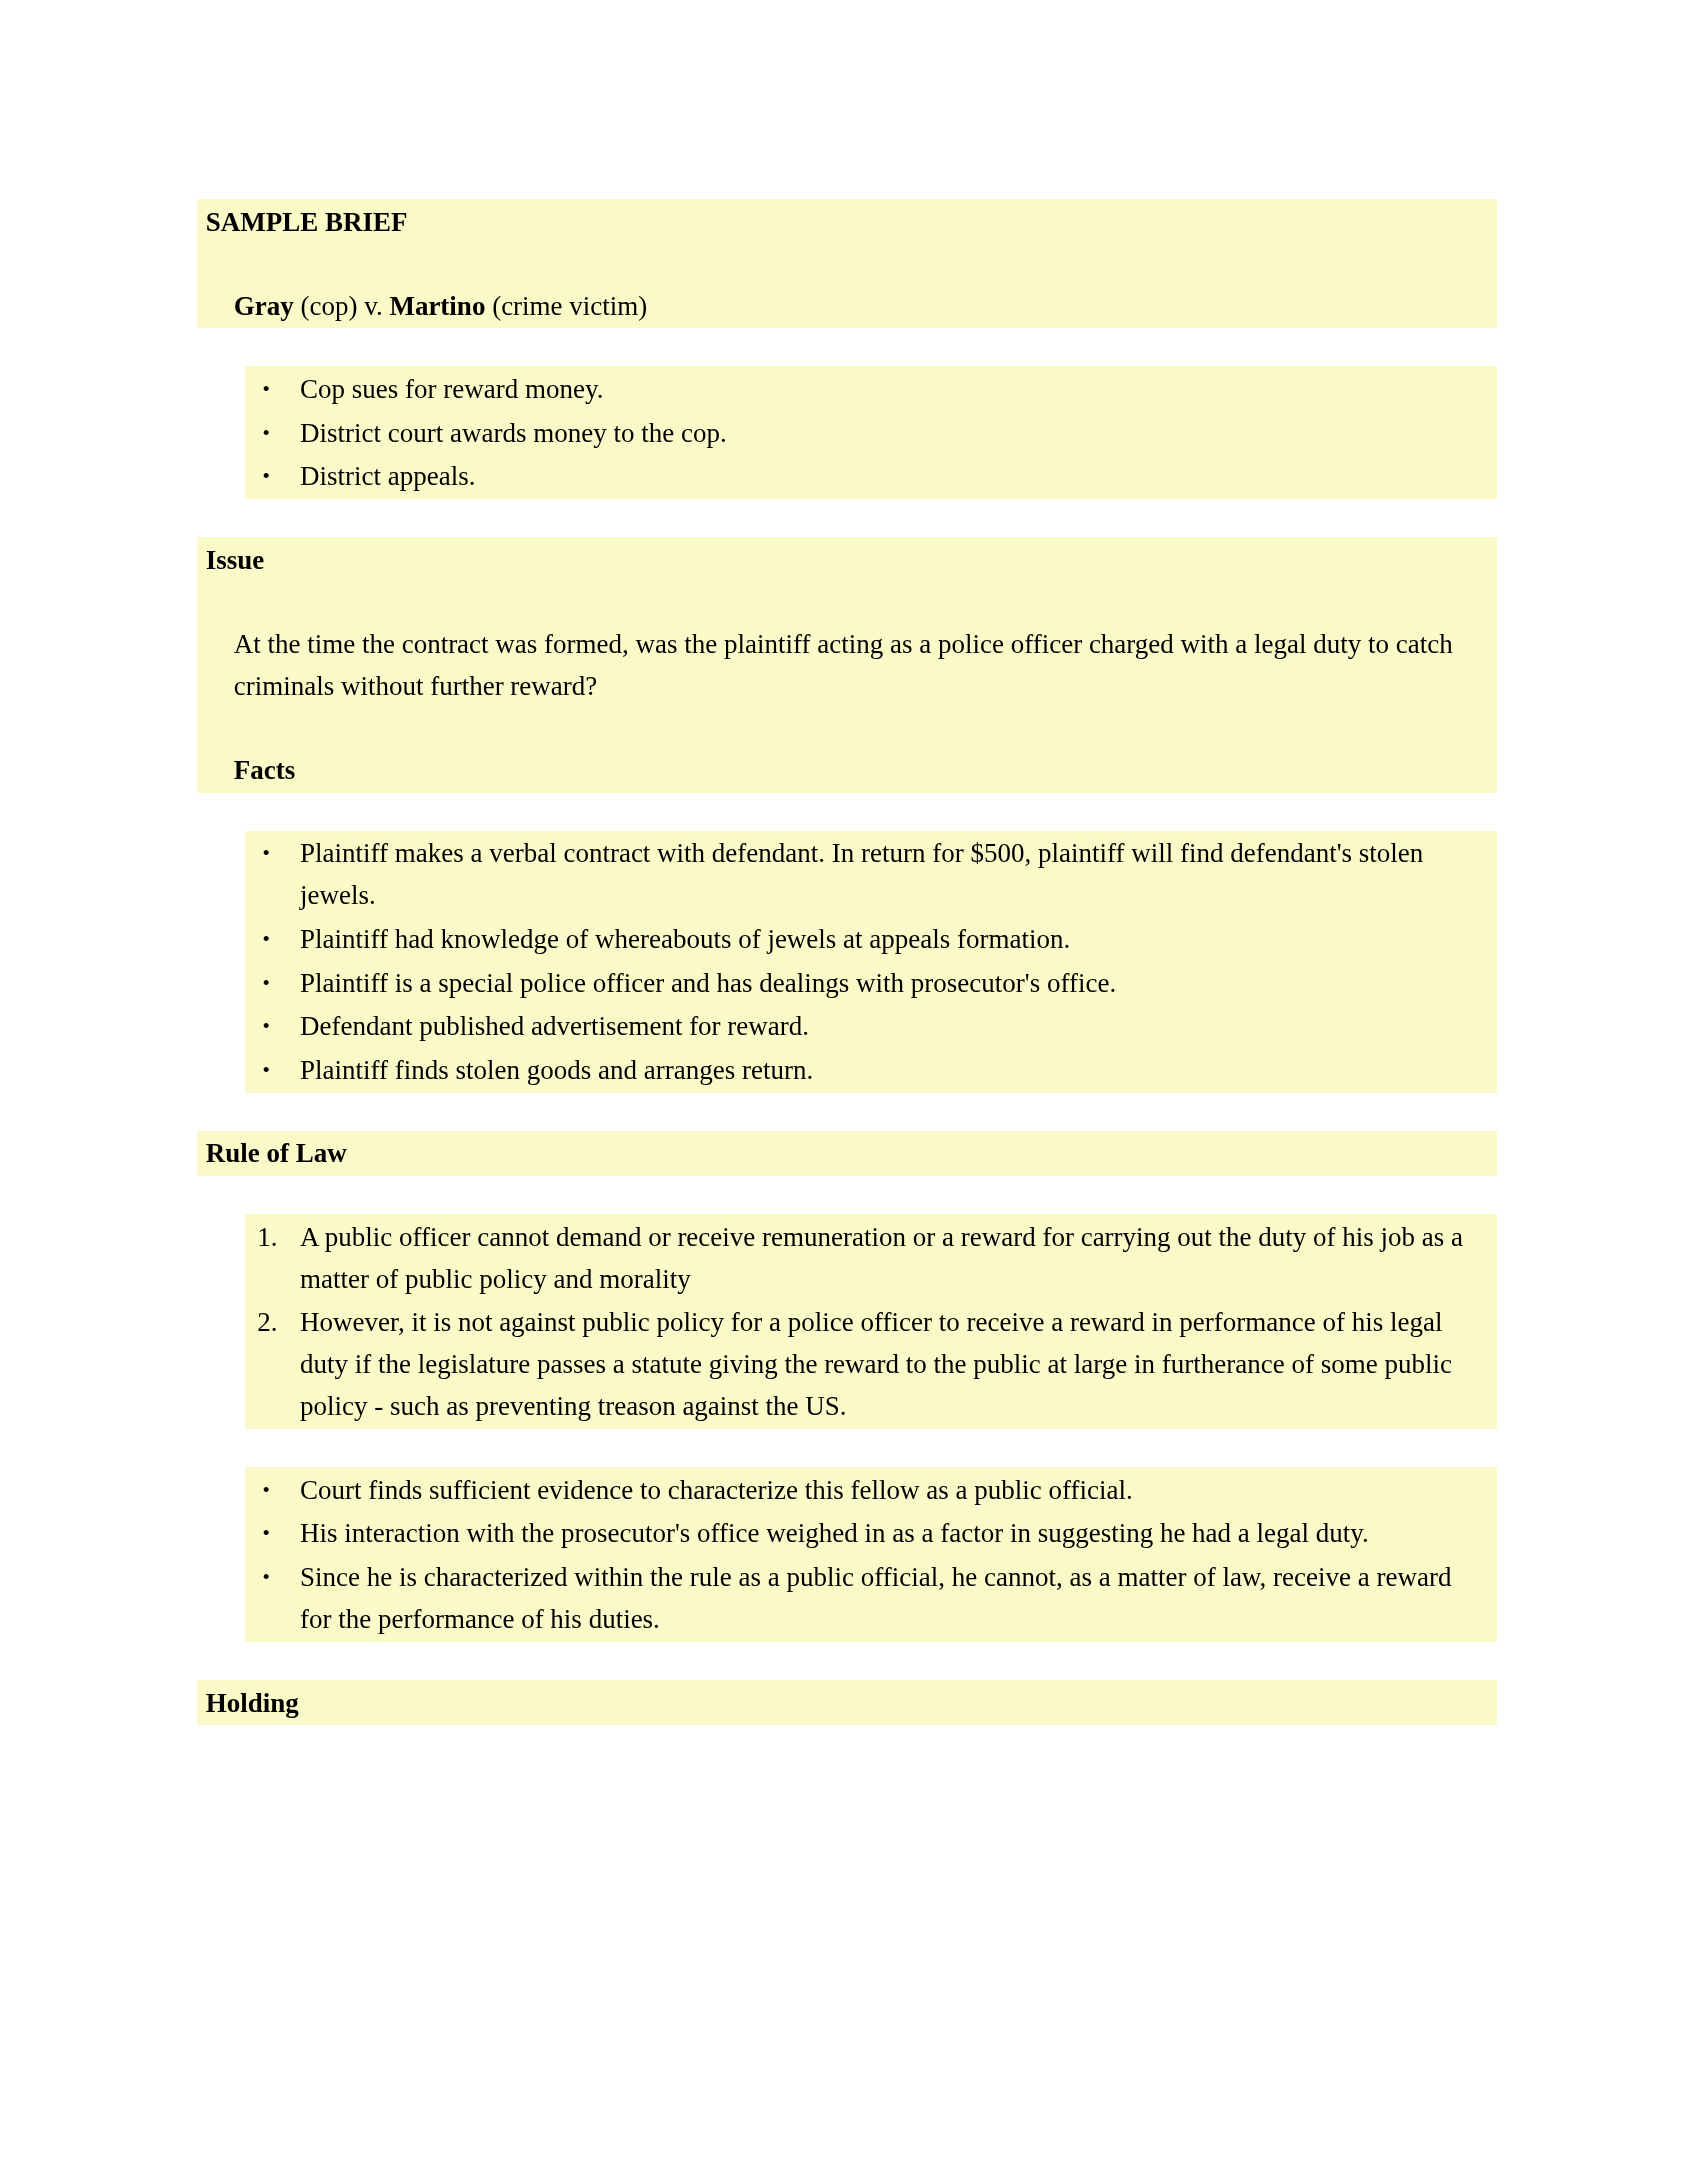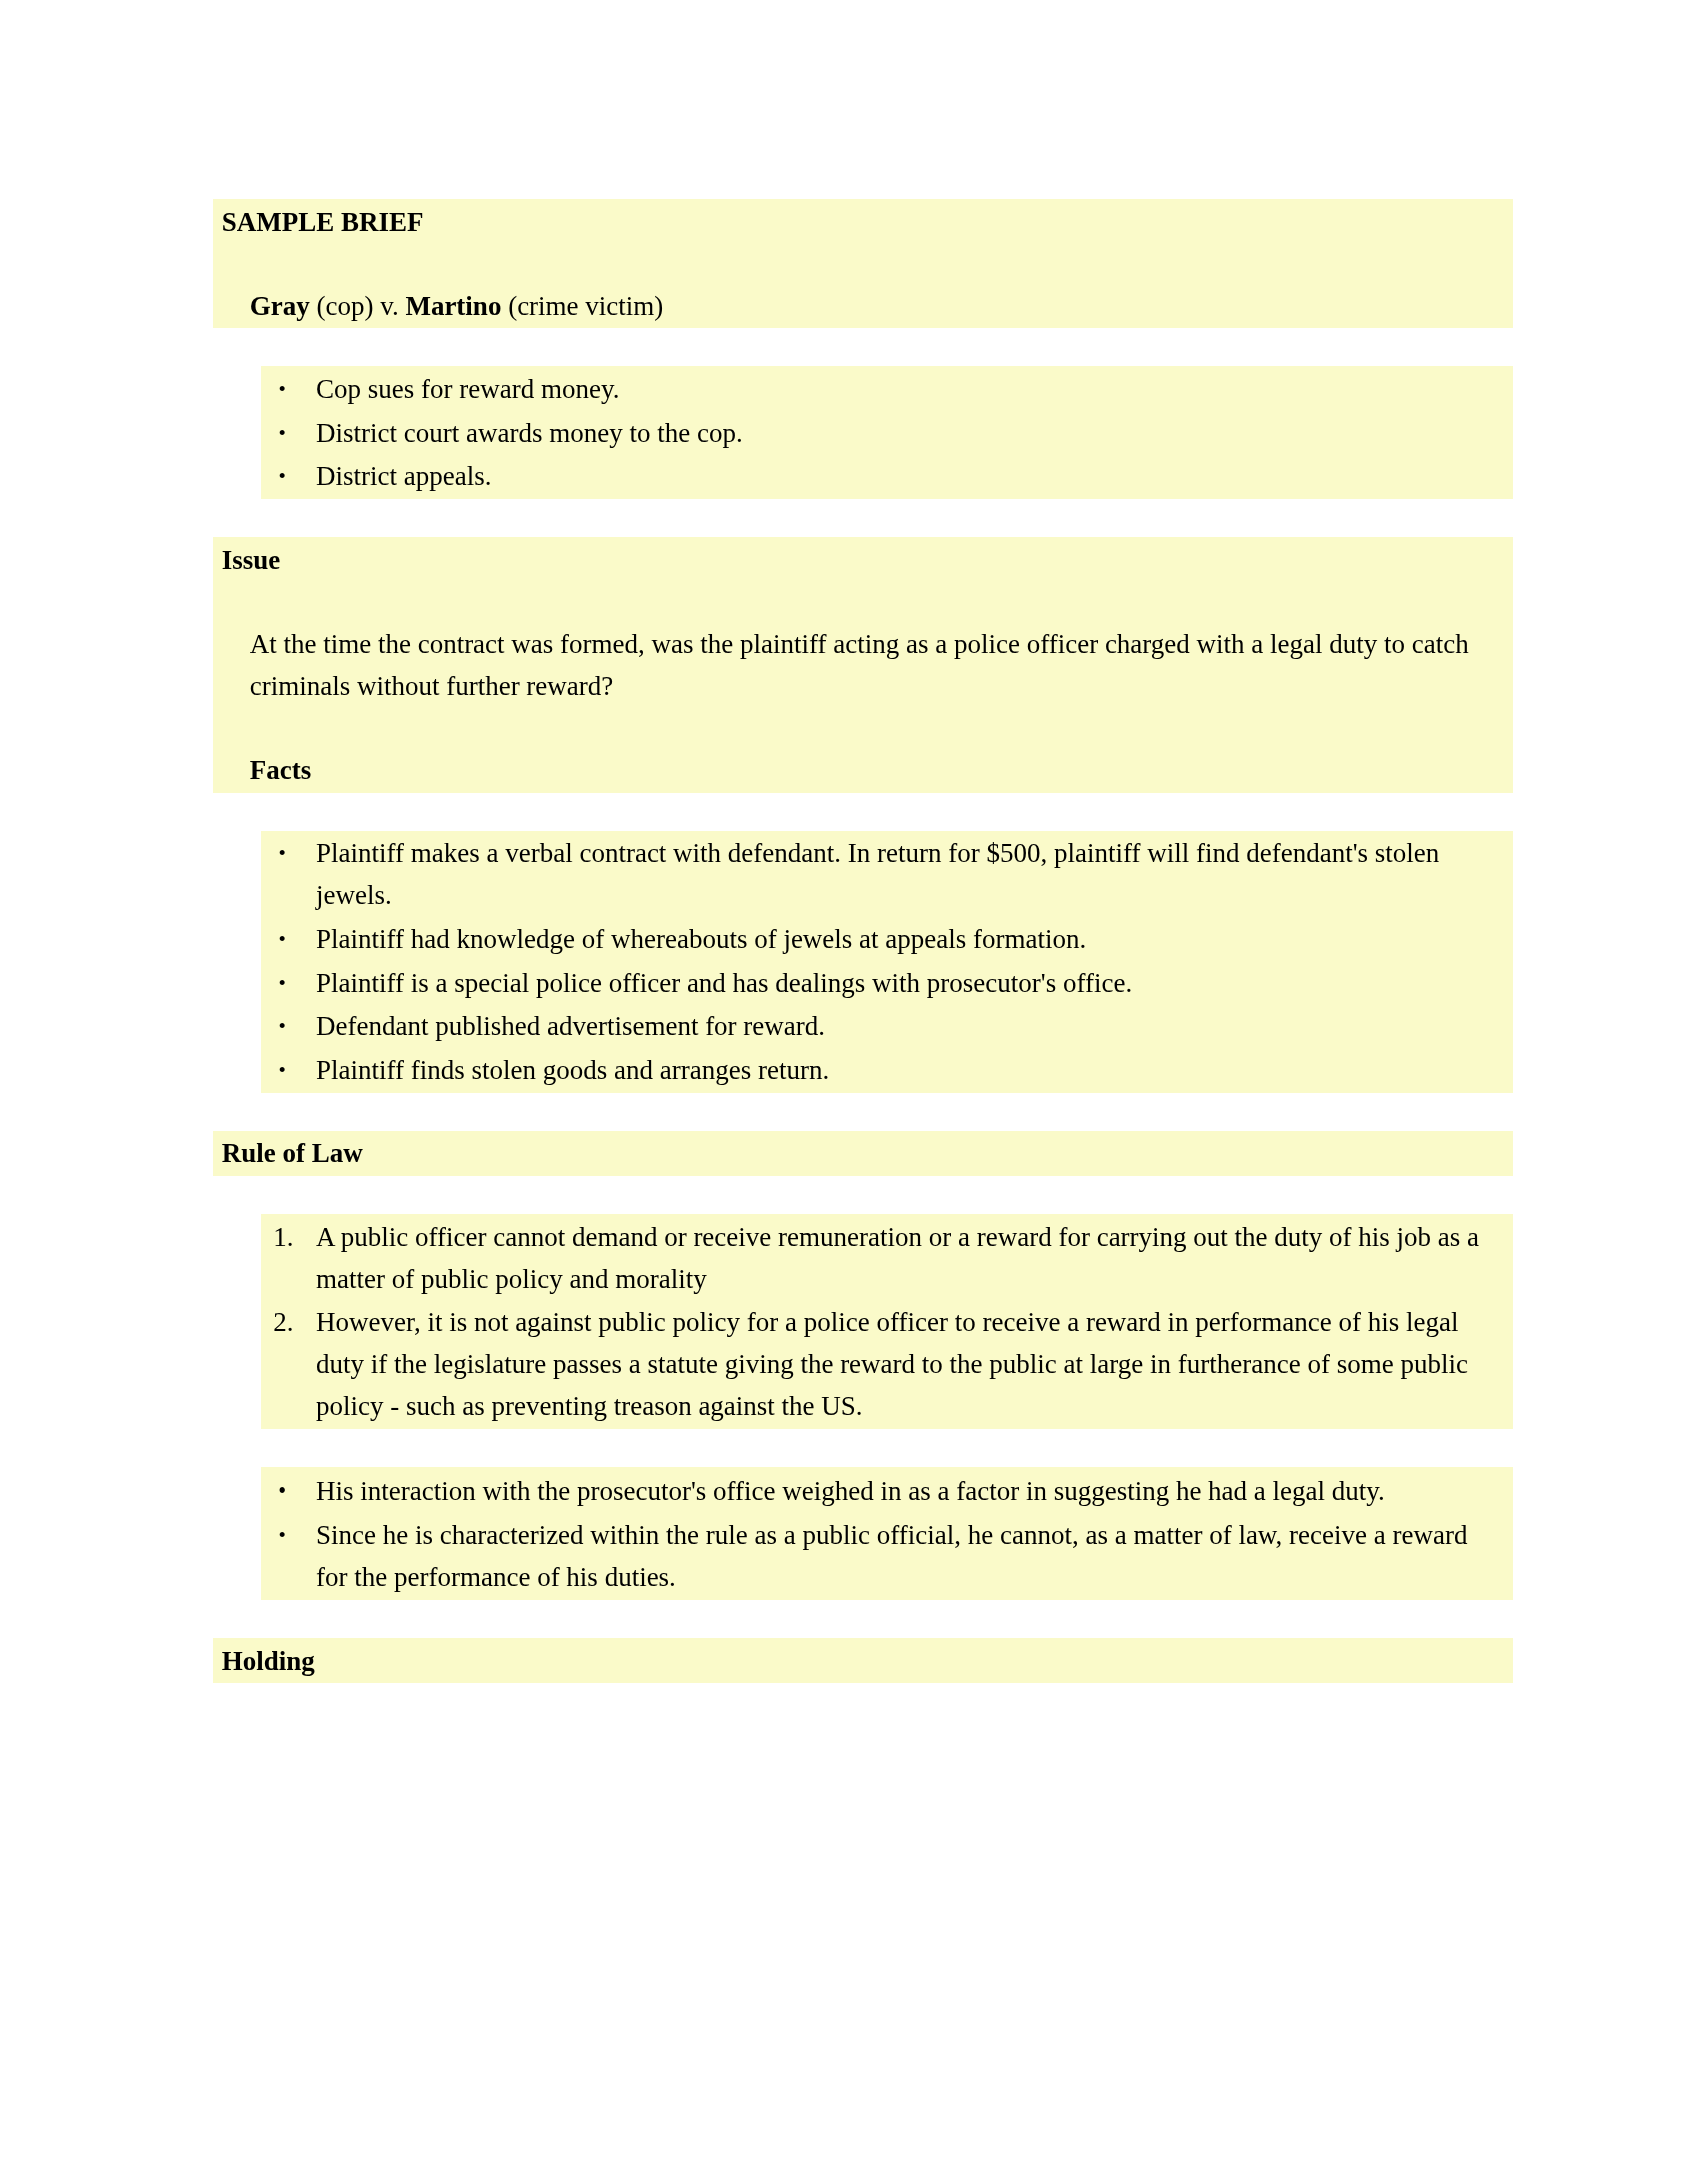--- a/index.html
+++ b/index.html
@@ -14,21 +14,21 @@
     font-family:"Liberation Serif","DejaVu Serif",serif;
     font-size:27px;
     line-height:42px;
     color:var(--ink);
     position:relative;
     overflow:hidden;
   }
   .doc{
     position:absolute;
     top:199px;
-    left:16px;
+    left:0;
     width:1500px;
   }
   
   .hl-block{
     background:var(--hl);
     margin:0 0 38px 197px;
     width:1300px;
     box-sizing:border-box;
     padding:1.7px 8.7px 1.7px 8.7px;
   }
@@ -132,20 +132,21 @@
     <div class="li">
       <span class="marker">2.</span>
       <span>However, it is not against public policy for a police officer to receive a reward in performance of his legal duty if the legislature passes a statute giving the reward to the public at large in furtherance of some public policy - such as preventing treason against the US.</span>
     </div>
   </div>
 
 
   <div class="hl-list">
     <div class="li">
       <span class="marker bullet">•</span>
+      <span>Court finds sufficient evidence to characterize this fellow as a public official.</span>
     </div>
     <div class="li">
       <span class="marker bullet">•</span>
       <span>His interaction with the prosecutor's office weighed in as a factor in suggesting he had a legal duty.</span>
     </div>
     <div class="li">
       <span class="marker bullet">•</span>
       <span>Since he is characterized within the rule as a public official, he cannot, as a matter of law, receive a reward for the performance of his duties.</span>
     </div>
   </div>

